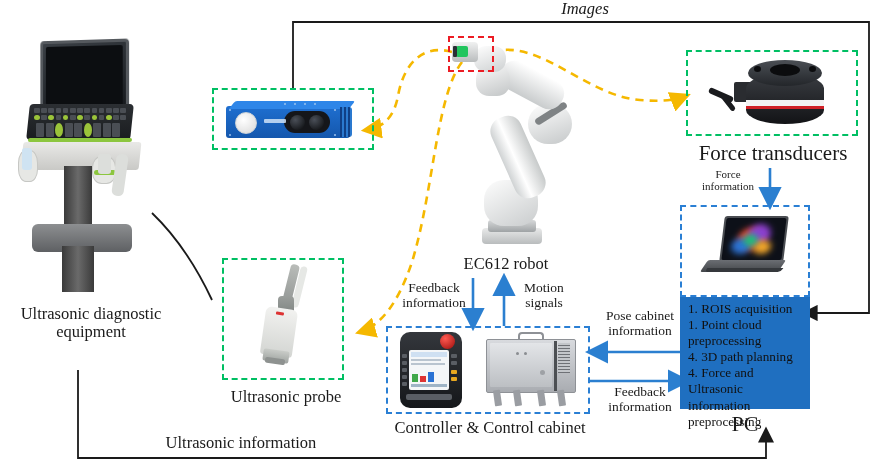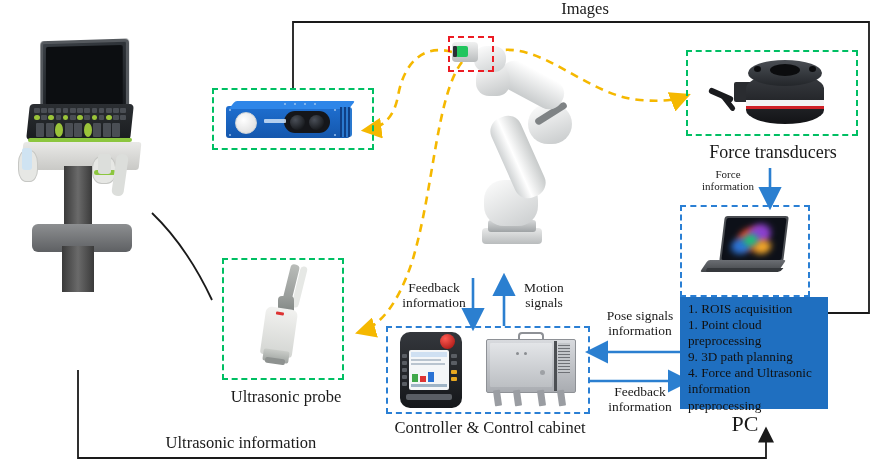--- a/index.html
+++ b/index.html
@@ -229,20 +229,22 @@
     <div class="us-strip" style="left:84px;top:132px;width:22px;height:5px;
          border-radius:3px;"></div>
     <div class="us-probe-s" style="left:88px;top:116px;width:13px;height:20px;"></div>
     <div class="us-post" style="left:54px;top:128px;width:28px;height:62px;"></div>
     <div class="us-tray" style="left:22px;top:186px;width:100px;height:28px;
          border-radius:6px;"></div>
     <div class="us-post" style="left:52px;top:208px;width:32px;height:46px;"></div>
     <div class="us-probe-s" style="left:104px;top:116px;width:12px;height:42px;
          border-radius:5px;transform:rotate(8deg);"></div>
   </div>
+  <div class="lbl" style="left:0px;top:305px;width:182px;font-size:16.5px;">Ultrasonic diagnostic
+equipment</div>
 
   <div class="dashbox green" style="left:212px;top:88px;width:162px;height:62px;"></div>
   <div class="dev" style="left:224px;top:96px;width:140px;height:46px;">
     <div class="cam-body" style="left:2px;top:10px;width:124px;height:32px;"></div>
     <div class="cam-top" style="left:8px;top:5px;width:120px;height:8px;
          transform:skewX(-38deg);"></div>
     <div class="cam-scr" style="left:60px;top:7px;"></div>
     <div class="cam-scr" style="left:70px;top:7px;"></div>
     <div class="cam-scr" style="left:80px;top:7px;"></div>
     <div class="cam-scr" style="left:90px;top:7px;"></div>
@@ -307,37 +309,38 @@
          background:linear-gradient(160deg,#ffffff,#cdd0d1);border-radius:12px;"></div>
 
     <div style="position:absolute;left:12px;top:14px;width:26px;height:20px;
          background:linear-gradient(180deg,#f0f1f1,#b9bcbd);border-radius:4px;"></div>
     <div style="position:absolute;left:16px;top:18px;width:12px;height:11px;
          background:#22c55e;border-radius:2px;"></div>
     <div style="position:absolute;left:13px;top:18px;width:4px;height:11px;
          background:#2b3036;border-radius:1px;"></div>
   </div>
   <div class="dashbox red" style="left:448px;top:36px;width:46px;height:36px;"></div>
+  <div class="lbl" style="left:440px;top:255px;width:132px;font-size:16.5px;">EC612 robot</div>
 
   <div class="dashbox green" style="left:686px;top:50px;width:172px;height:86px;"></div>
   <div class="dev" style="left:700px;top:56px;width:146px;height:76px;">
     <div class="ft-cable" style="left:8px;top:36px;width:26px;height:6px;
          transform:rotate(24deg);"></div>
     <div class="ft-cable" style="left:18px;top:44px;width:20px;height:5px;
          transform:rotate(52deg);"></div>
     <div class="ft-con" style="left:34px;top:26px;width:18px;height:20px;"></div>
     <div class="ft-body" style="left:46px;top:18px;width:78px;height:50px;"></div>
     <div class="ft-band" style="left:46px;top:44px;width:78px;height:6px;"></div>
     <div class="ft-red" style="left:46px;top:50px;width:78px;height:3px;"></div>
     <div class="ft-top" style="left:48px;top:4px;width:74px;height:26px;"></div>
     <div class="ft-hole" style="left:70px;top:8px;width:30px;height:12px;"></div>
     <div class="ft-hole" style="left:54px;top:10px;width:7px;height:6px;"></div>
     <div class="ft-hole" style="left:109px;top:10px;width:7px;height:6px;"></div>
   </div>
-  <div class="lbl" style="left:684px;top:142px;width:178px;font-size:18px;">Force transducers</div>
+  <div class="lbl" style="left:684px;top:142px;width:178px;font-size:21px;">Force transducers</div>
   <div class="lbl" style="left:686px;top:168px;width:84px;font-size:11px;">Force
 information</div>
 
   <div class="dashbox blue" style="left:680px;top:205px;width:130px;height:92px;"></div>
   <div class="dev" style="left:694px;top:212px;width:104px;height:80px;">
     <div class="lt-lid" style="left:28px;top:4px;width:64px;height:46px;">
       <div class="lt-scr">
         <div class="lt-blob" style="left:14px;top:10px;width:26px;height:22px;
              background:#e4472b;"></div>
         <div class="lt-blob" style="left:24px;top:6px;width:22px;height:20px;
@@ -347,25 +350,25 @@
         <div class="lt-blob" style="left:30px;top:22px;width:18px;height:14px;
              background:#f0a52a;"></div>
         <div class="lt-blob" style="left:20px;top:16px;width:14px;height:12px;
              background:#15c47a;"></div>
       </div>
     </div>
     <div class="lt-base" style="left:10px;top:48px;width:78px;height:12px;"></div>
     <div style="position:absolute;left:12px;top:56px;width:76px;height:4px;
          background:#35383c;border-radius:0 0 3px 3px;transform:skewX(-34deg);"></div>
   </div>
-  <div class="pcbox" style="left:680px;top:297px;width:148px;height:112px;">
+  <div class="pcbox" style="left:680px;top:297px;width:130px;height:112px;">
     <ol>
       <li>1. ROIS acquisition</li>
       <li>1. Point cloud preprocessing</li>
-      <li>9. 3D path planning</li>
+      <li>4. 3D path planning</li>
       <li>4.  Force and Ultrasonic
 information preprocessing</li>
     </ol>
   </div>
   <div class="lbl" style="left:720px;top:412px;width:50px;font-size:22px;">PC</div>
 
   <div class="dashbox blue" style="left:386px;top:326px;width:204px;height:88px;"></div>
   <div class="dev" style="left:396px;top:330px;width:72px;height:80px;">
     <div class="pd-body" style="left:4px;top:2px;width:62px;height:76px;"></div>
     <div class="pd-estop" style="left:44px;top:4px;width:15px;height:15px;"></div>
@@ -415,29 +418,29 @@
          transform:rotate(-8deg);"></div>
     <div class="cb-leg" style="left:34px;top:58px;width:7px;height:16px;
          transform:rotate(-8deg);"></div>
     <div class="cb-leg" style="left:58px;top:58px;width:7px;height:16px;
          transform:rotate(-8deg);"></div>
     <div class="cb-leg" style="left:78px;top:58px;width:7px;height:16px;
          transform:rotate(-8deg);"></div>
   </div>
   <div class="lbl" style="left:362px;top:419px;width:256px;font-size:16.5px;font-family:Liberation Serif, serif;">Controller &amp; Control cabinet</div>
 
-  <div class="lbl" style="left:530px;top:0px;width:110px;font-size:16.5px;">Images</div>
+  <div class="lbl" style="left:530px;top:0px;width:110px;font-size:16.5px;font-style:italic;">Images</div>
 
   <div class="lbl" style="left:395px;top:280px;width:78px;font-size:13.5px;">Feedback
 information</div>
 
   <div class="lbl" style="left:512px;top:280px;width:64px;font-size:13.5px;">Motion
 signals</div>
 
-  <div class="lbl" style="left:592px;top:308px;width:96px;font-size:13.5px;">Pose signals
+  <div class="lbl" style="left:592px;top:308px;width:96px;font-size:13.5px;">Pose cabinet
 information</div>
 
   <div class="lbl" style="left:596px;top:384px;width:88px;font-size:13.5px;">Feedback
 information</div>
 
   <div class="lbl" style="left:136px;top:434px;width:210px;font-size:16.5px;">Ultrasonic  information</div>
 
 </div>
 
 </body></html>

